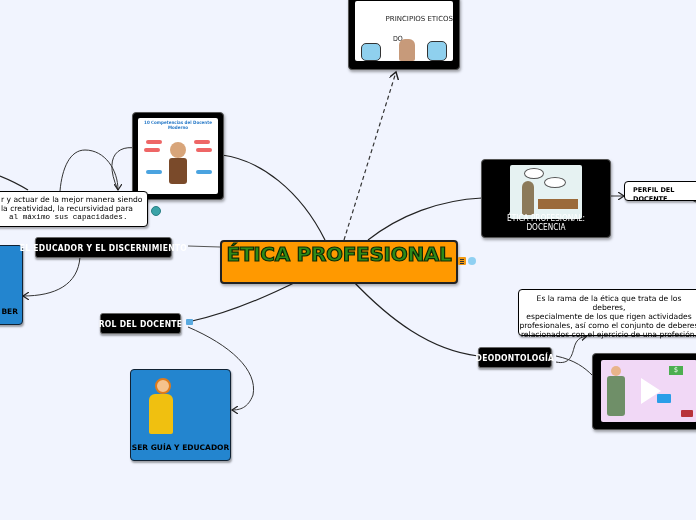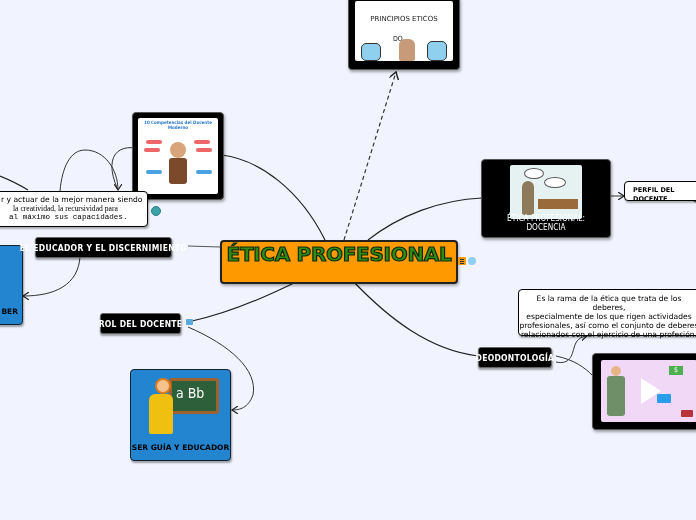--- a/index.html
+++ b/index.html
@@ -82,21 +82,21 @@
   <path d="M610,196 L624,196" stroke="#333" stroke-width="1" fill="none" marker-end="url(#arr)"></path>
   <path d="M690,199 L696,202" stroke="#333" stroke-width="1" fill="none"></path>
 
   <path d="M556,362 C570,365 572,355 574,348 C576,340 580,337 587,336" stroke="#333" stroke-width="1" fill="none" marker-end="url(#arr)"></path>
 
   <path d="M556,356 C575,360 585,368 592,375" stroke="#333" stroke-width="1" fill="none"></path>
 </svg>
 
 <div class="imgframe" style="left:348px;top:-4px;width:110px;height:72px;">
   <div class="imginner" style="left:6px;top:4px;width:98px;height:60px;">
-    <div class="abs" style="left:0;right:0;top:14px;text-align:center;font-size:7px;color:#222;font-family:'DejaVu Sans',sans-serif;">PRINCIPIOS ETICOS</div>
+    <div class="abs" style="left:0;right:0;top:14px;text-align:right;font-size:7px;color:#222;font-family:'DejaVu Sans',sans-serif;">PRINCIPIOS ETICOS</div>
     <div class="abs" style="left:38px;top:34px;font-size:7px;color:#222;">DO...</div>
     <div class="abs" style="left:6px;top:42px;width:18px;height:16px;background:#8fd0ee;border:1px solid #333;border-radius:5px;"></div>
     <div class="abs" style="left:44px;top:38px;width:16px;height:22px;background:#c79a7a;border-radius:6px 6px 2px 2px;"></div>
     <div class="abs" style="left:72px;top:40px;width:18px;height:18px;background:#8fd0ee;border:1px solid #333;border-radius:5px;"></div>
   </div>
 </div>
 
 <div class="imgframe" style="left:132px;top:112px;width:90px;height:86px;">
   <div class="imginner" style="left:5px;top:5px;width:80px;height:76px;">
     <div class="abs" style="left:2px;right:2px;top:2px;text-align:center;font-size:4.5px;line-height:5px;color:#2a7bc8;font-weight:bold;">10 Competencias del Docente Moderno</div>
@@ -106,21 +106,21 @@
     <div class="abs" style="left:58px;top:30px;width:16px;height:4px;background:#e66;border-radius:2px;"></div>
     <div class="abs" style="left:8px;top:52px;width:16px;height:4px;background:#4aa3e0;border-radius:2px;"></div>
     <div class="abs" style="left:58px;top:52px;width:16px;height:4px;background:#4aa3e0;border-radius:2px;"></div>
     <div class="abs" style="left:32px;top:24px;width:16px;height:16px;background:#d8a57a;border-radius:50%;"></div>
     <div class="abs" style="left:31px;top:40px;width:18px;height:26px;background:#7a4a2a;border-radius:3px;"></div>
   </div>
 </div>
 
 <div class="callout" style="left:-8px;top:191px;width:156px;height:36px;text-align:left;padding:3px 0 0 8px;box-sizing:border-box;">
   <div>r y actuar de la mejor manera siendo</div>
-  <div style="padding-left:12px;font-family:Liberation Serif, serif;">la creatividad, la recursividad para</div>
+  <div style="padding-left:0;">la creatividad, la recursividad para</div>
   <div style="padding-left:8px;font-family:Liberation Mono, monospace;">al máximo sus capacidades.</div>
 </div>
 <div class="ico" style="left:151px;top:206px;background:#3aa3a8;border:1px solid #2a7f84;"></div>
 
 <div class="bluebox" style="left:-6px;top:245px;width:27px;height:78px;">
   <div class="lbl" style="text-align:right;padding-right:4px;">BER</div>
 </div>
 
 <div class="topic-black" style="left:35px;top:237px;width:150px;height:19px;">EL EDUCADOR Y EL DISCERNIMIENTO</div>
 
@@ -131,23 +131,20 @@
   <div style="position:absolute;left:2px;top:2px;width:4px;height:1px;background:#333;"></div>
   <div style="position:absolute;left:2px;top:4px;width:4px;height:1px;background:#333;"></div>
   <div style="position:absolute;left:2px;top:6px;width:4px;height:1px;background:#333;"></div>
 </div>
 <div class="ico" style="left:468px;top:257px;background:#8fd0f2;"></div>
 
 <div class="topic-black" style="left:100px;top:313px;width:88px;height:19px;">ROL DEL DOCENTE</div>
 <div class="abs" style="left:186px;top:319px;width:7px;height:6px;background:#5aaae0;border-radius:1px;"></div>
 
 <div class="bluebox" style="left:130px;top:369px;width:99px;height:90px;">
-  <div class="abs" style="left:38px;top:8px;width:44px;height:30px;background:#2d5f3a;border:3px solid #a0612c;border-radius:3px;">
-    <div style="position:absolute;left:4px;top:4px;font-size:14px;color:#fff;">a Bb</div>
-  </div>
   <div class="abs" style="left:24px;top:8px;width:12px;height:12px;background:#f5c28c;border-radius:50%;border:2px solid #e07b1a;"></div>
   <div class="abs" style="left:18px;top:24px;width:24px;height:40px;background:#f0c010;border-radius:6px 6px 2px 2px;"></div>
   <div class="lbl">SER GUÍA Y EDUCADOR</div>
 </div>
 
 <div class="imgframe" style="left:481px;top:159px;width:128px;height:77px;">
   <div class="imginner" style="left:28px;top:5px;width:72px;height:54px;background:#e6f2f2;">
     <div class="abs" style="left:14px;top:3px;width:18px;height:9px;background:#fff;border:1px solid #555;border-radius:50%;"></div>
     <div class="abs" style="left:34px;top:12px;width:20px;height:9px;background:#fff;border:1px solid #555;border-radius:50%;"></div>
     <div class="abs" style="left:12px;top:16px;width:12px;height:34px;background:#8c7a5a;border-radius:6px 6px 2px 2px;"></div>

